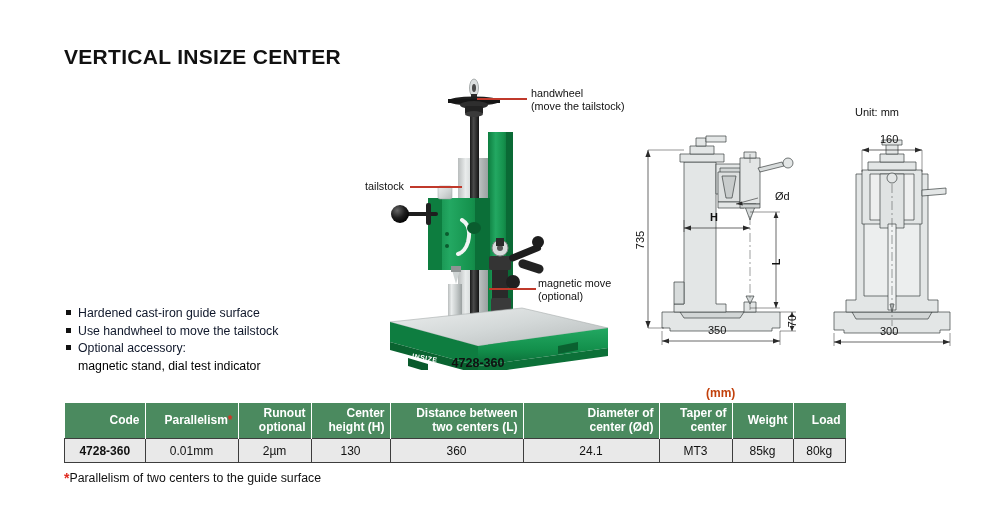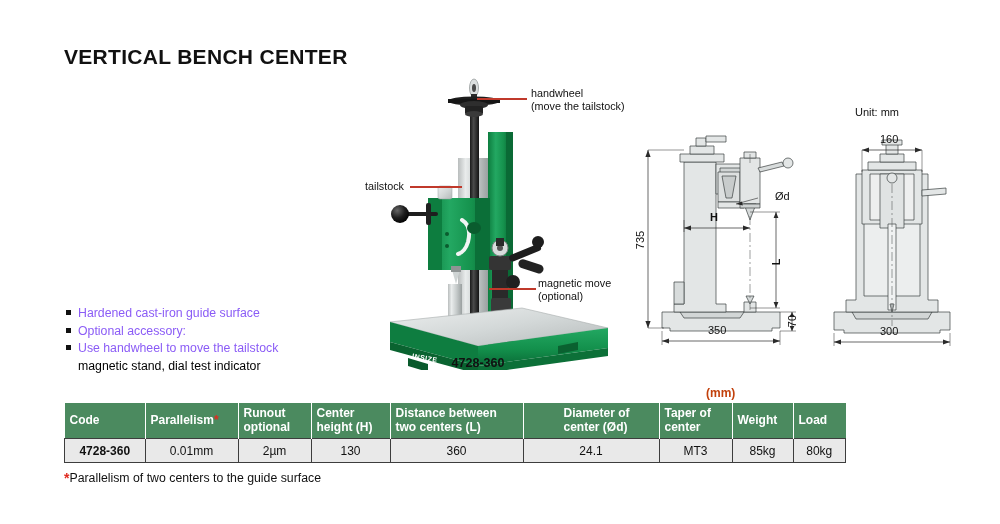--- a/index.html
+++ b/index.html
@@ -17,21 +17,21 @@
   .title{
     position:absolute;left:64px;top:45px;
     font-size:21px;font-weight:bold;letter-spacing:0.3px;
     color:#111;
   }
 
   
   .features{position:absolute;left:66px;top:305px;width:300px;}
   .feat{
     display:flex;align-items:flex-start;
-    font-size:12.3px;line-height:16.5px;color:#8b5cf6;margin-bottom:1px;
+    font-size:12.3px;line-height:16.5px;color:#0f172a;margin-bottom:1px;
   }
   .feat .bsq{
     width:5px;height:5px;background:#111;
     margin:5px 7px 0 0;flex:none;
   }
   .feat-sub{padding-left:12px;font-size:12.3px;line-height:16.5px;color:#000000;}
 
   
   .photo{position:absolute;left:370px;top:70px;width:260px;height:300px;}
   .model-no{
@@ -53,21 +53,21 @@
     position:absolute;left:706px;top:386px;
     font-size:12px;font-weight:bold;color:#c2410c;
   }
   table.spec{
     position:absolute;left:64px;top:403px;
     border-collapse:collapse;
     font-size:12px;
   }
   table.spec th{
     background:#4b8a5f;color:#fff;font-weight:bold;
-    text-align:left;vertical-align:middle;
+    text-align:right;vertical-align:middle;
     padding:4px 5px;line-height:13.5px;
     border-left:1.5px solid #ffffff;border-right:1.5px solid #ffffff;
     border-top:none;border-bottom:none;
     font-size:12px;
   }
   table.spec th:first-child{border-left:none;}
   table.spec th:last-child{border-right:none;}
   table.spec td{
     background:#e9e9e9;color:#111;text-align:center;
     padding:3px 5px;border:1px solid #3d3d3d;
@@ -80,34 +80,34 @@
     position:absolute;left:64px;top:470px;
     font-size:12.3px;color:#111;
   }
   .footnote .ast2{color:#e02b20;font-weight:bold;font-size:14px;vertical-align:-1px;}
 </style>
 </head>
 <body>
 
 <div class="page">
 
-  <div class="title">VERTICAL BENCH CENTER</div>
+  <div class="title">VERTICAL INSIZE CENTER</div>
 
   <div class="features">
     <div class="feat">
       <span class="bsq"></span>
       <span>Hardened cast-iron guide surface</span>
     </div>
     <div class="feat">
       <span class="bsq"></span>
-      <span>Optional accessory:</span>
+      <span>Use handwheel to move the tailstock</span>
     </div>
     <div class="feat">
       <span class="bsq"></span>
-      <span>Use handwheel to move the tailstock</span>
+      <span>Optional accessory:</span>
     </div>
     <div class="feat-sub">magnetic stand, dial test indicator</div>
   </div>
 
   <div class="photo">
     <svg width="260" height="300" viewBox="0 0 260 300">
       <defs>
         <linearGradient id="grnCol" x1="0" y1="0" x2="1" y2="0">
           <stop offset="0%" stop-color="#0d7d3f"></stop>
           <stop offset="35%" stop-color="#23a862"></stop>

